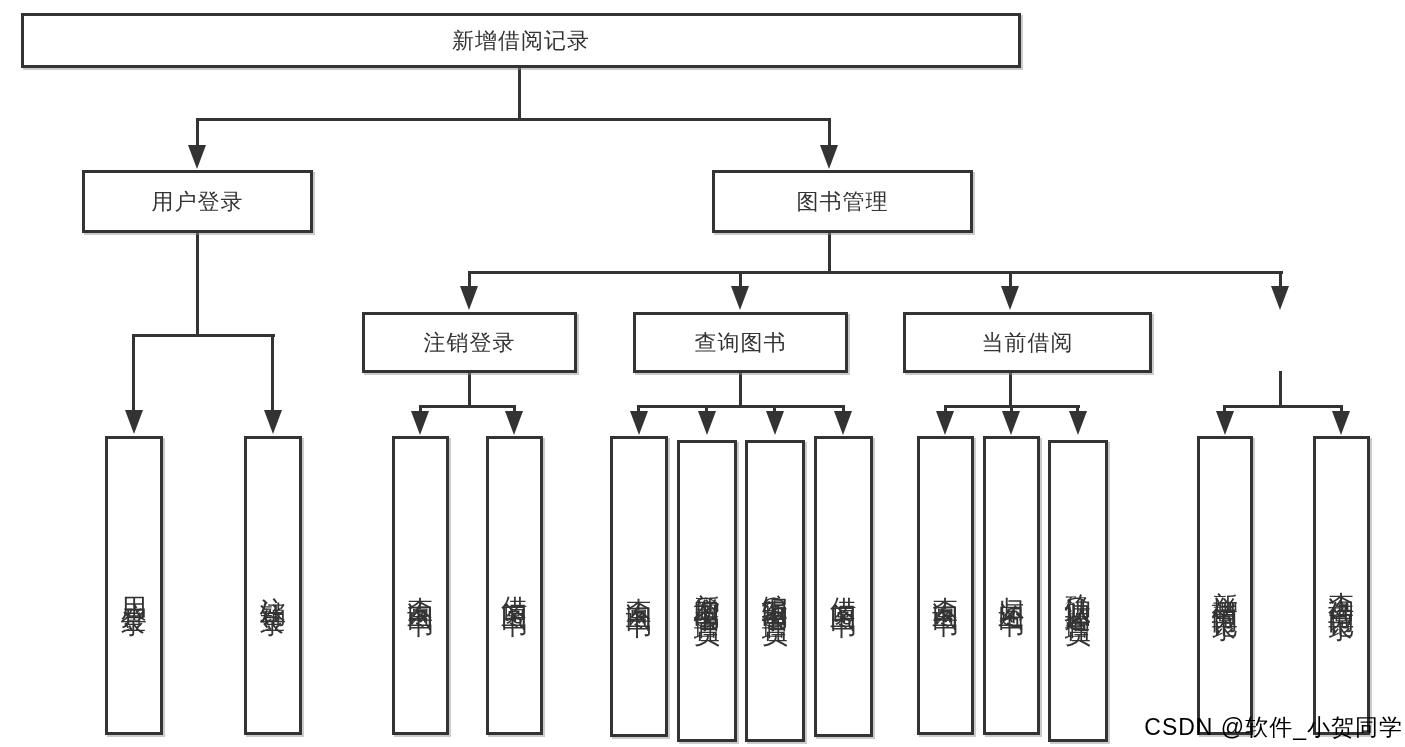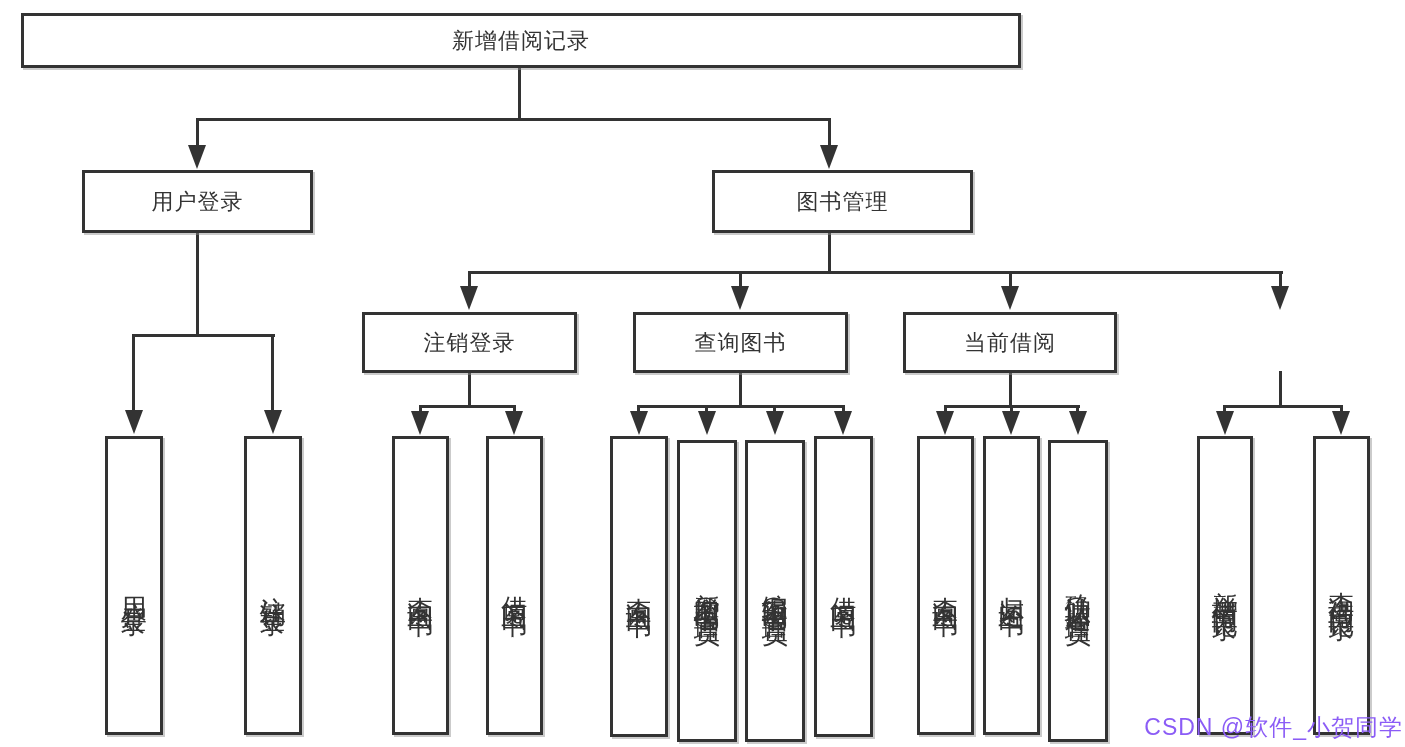--- a/index.html
+++ b/index.html
@@ -45,21 +45,21 @@
     border-left: 9px solid transparent;
     border-right: 9px solid transparent;
     border-top: 24px solid #333333;
     z-index: 1;
   }
   .watermark {
     position: absolute;
     right: 2px;
     top: 712px;
     font-size: 23px;
-    color: #8b5cf6;
+    color: #000000;
     letter-spacing: 1px;
     white-space: nowrap;
     z-index: 9;
   }
 </style>
 </head>
 <body>
 
 <div class="canvas">
 
@@ -89,21 +89,21 @@
   <div class="vline" style="left:739px; top:271px; height:16px;"></div>
   <div class="vline" style="left:1009px; top:271px; height:16px;"></div>
   <div class="vline" style="left:1279px; top:271px; height:16px;"></div>
   <div class="arrowhead" style="left:460px; top:286px;"></div>
   <div class="arrowhead" style="left:731px; top:286px;"></div>
   <div class="arrowhead" style="left:1001px; top:286px;"></div>
   <div class="arrowhead" style="left:1271px; top:286px;"></div>
 
   <div class="node" style="left:362px; top:312px; width:215px; height:61px;">注销登录</div>
   <div class="node" style="left:633px; top:312px; width:215px; height:61px;">查询图书</div>
-  <div class="node" style="left:903px; top:312px; width:214px; height:61px;font-family:Liberation Serif, serif;">当前借阅</div>
+  <div class="node" style="left:903px; top:312px; width:249px; height:61px;font-family:Liberation Serif, serif;">当前借阅</div>
 
   <div class="vline" style="left:468px; top:371px; height:36px;"></div>
   <div class="hline" style="left:419px; top:405px; width:97px;"></div>
   <div class="vline" style="left:419px; top:405px; height:8px;"></div>
   <div class="vline" style="left:513px; top:405px; height:8px;"></div>
   <div class="arrowhead" style="left:411px; top:411px;"></div>
   <div class="arrowhead" style="left:505px; top:411px;"></div>
 
   <div class="vline" style="left:739px; top:371px; height:36px;"></div>
   <div class="hline" style="left:637px; top:405px; width:208px;"></div>

